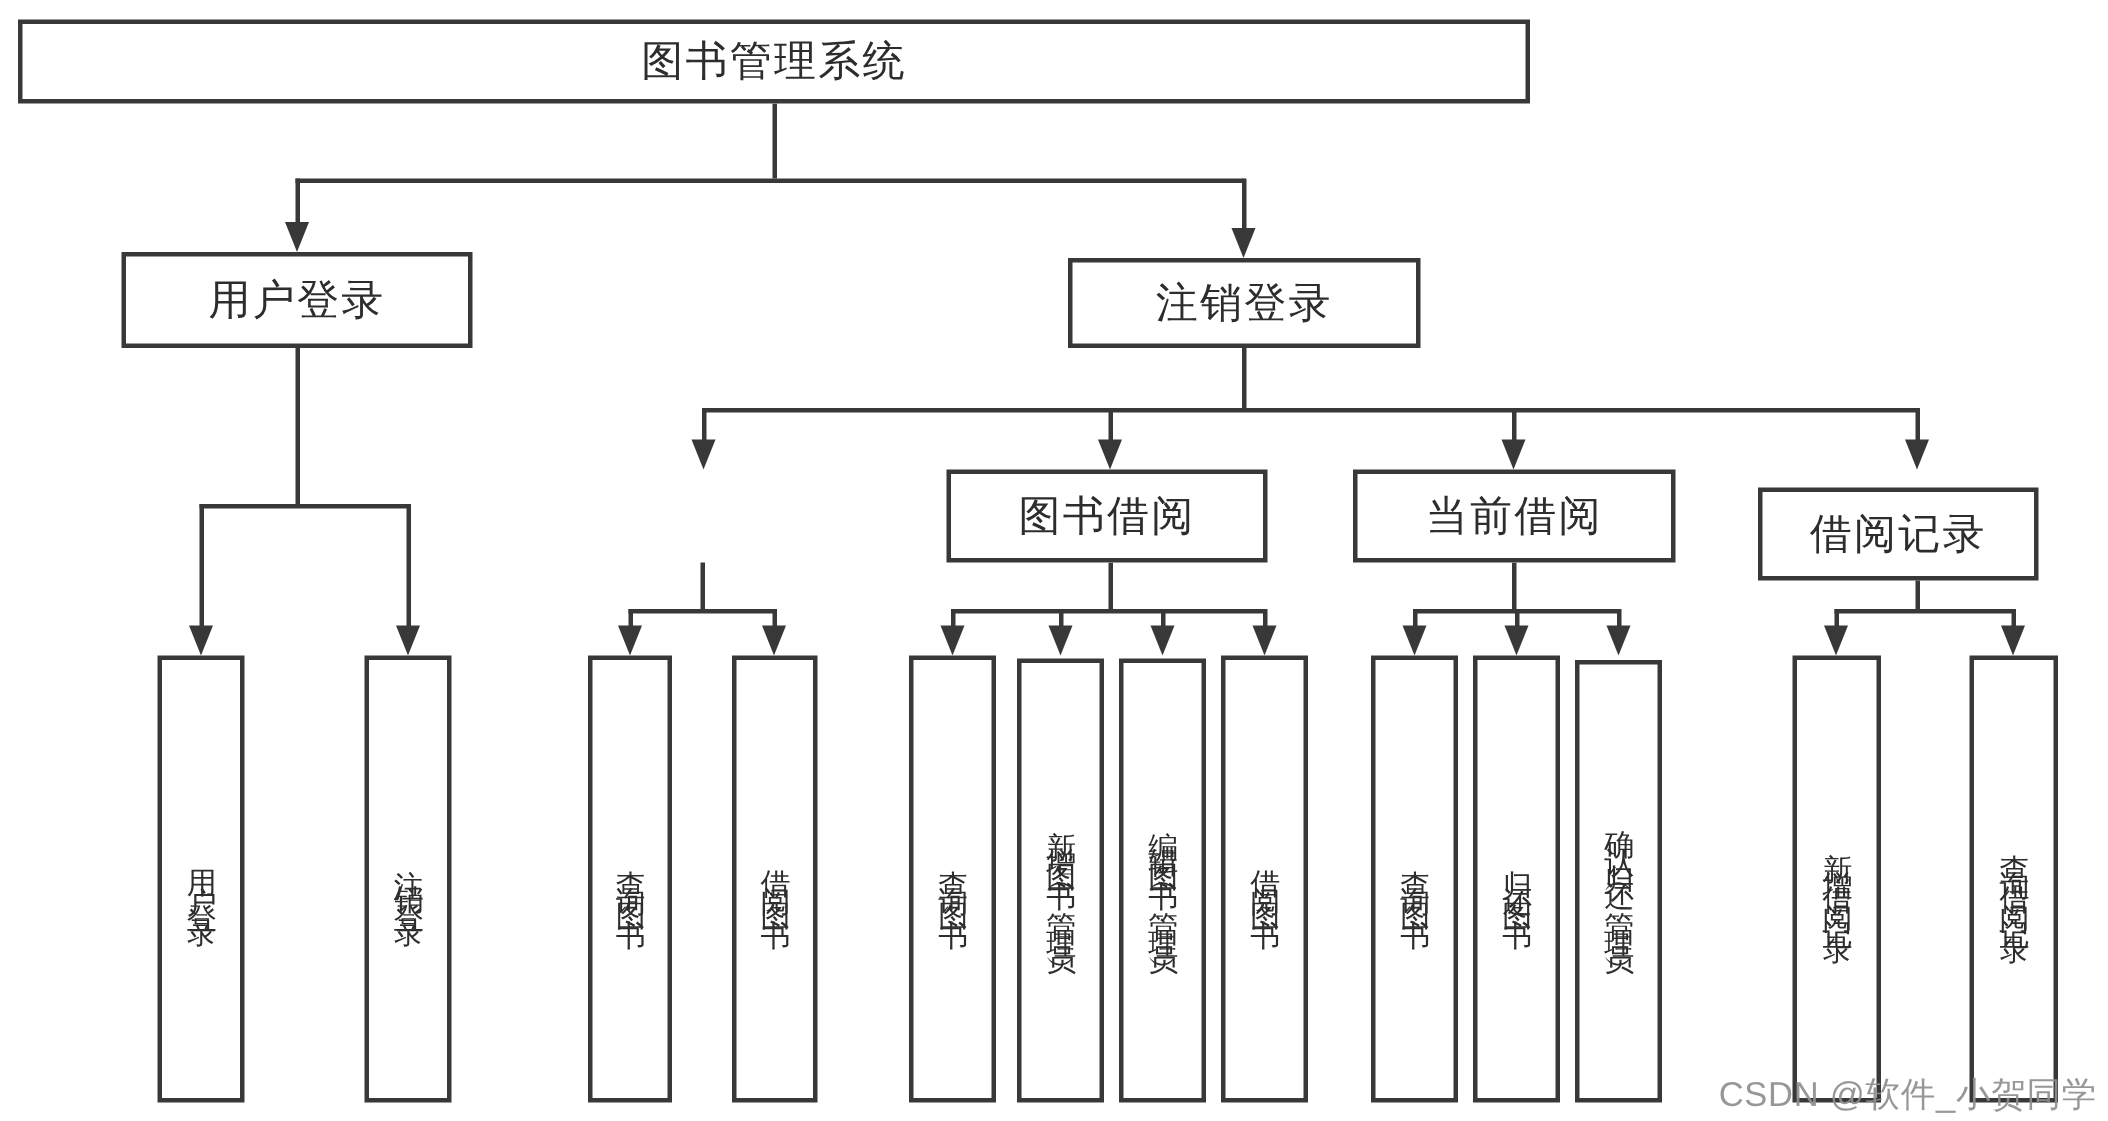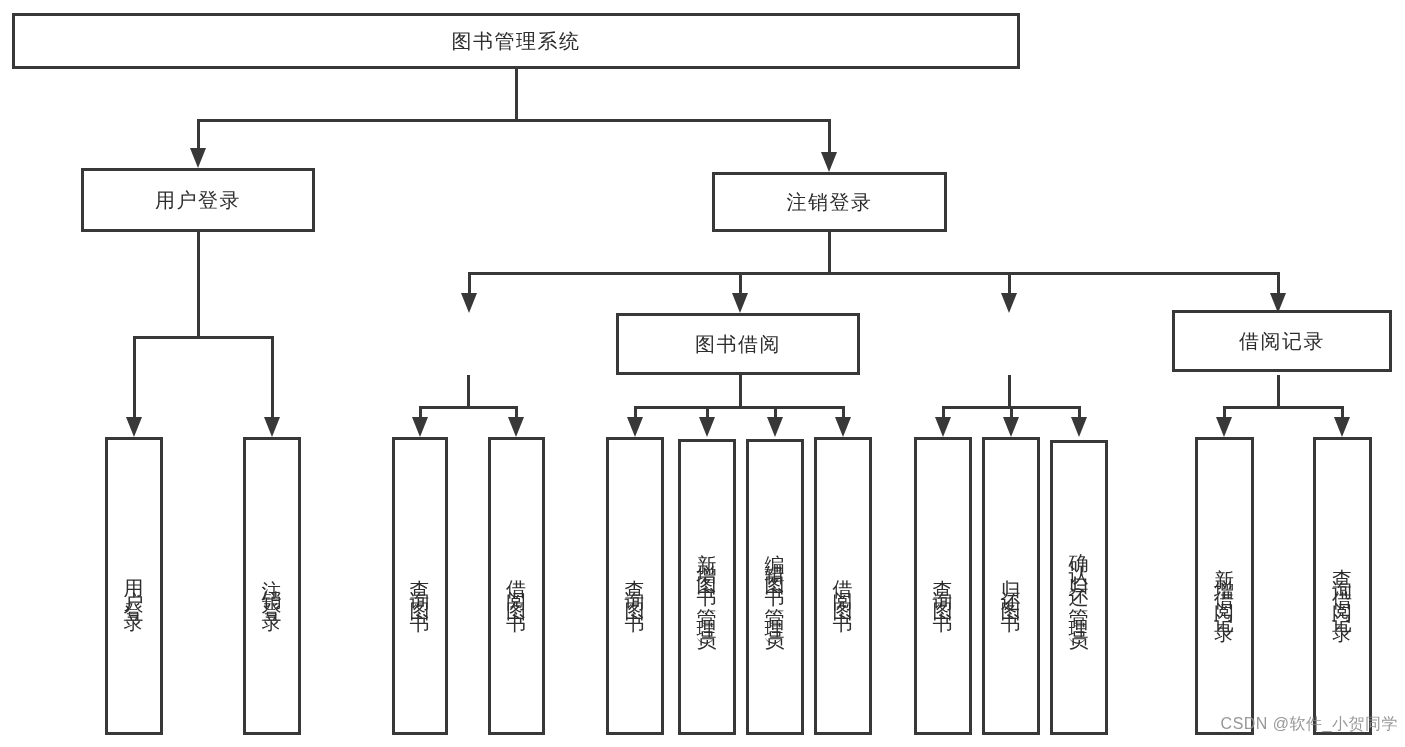--- a/index.html
+++ b/index.html
@@ -25,21 +25,21 @@
   .box {
     position: absolute;
     border: 3px solid var(--line);
     background: var(--bg);
     display: flex;
     align-items: center;
     justify-content: center;
     z-index: 2;
   }
   .hbox .lbl {
-    font-size: 20px;
+    font-size: 28px;
     letter-spacing: 1.5px;
     color: var(--text);
     white-space: nowrap;
   }
   .vbox .lbl {
     writing-mode: vertical-rl;
     text-orientation: mixed;
     font-size: 20px;
     line-height: 1.1;
     letter-spacing: 11px;
@@ -53,21 +53,21 @@
     width: 0; height: 0;
     border-left: 8px solid transparent;
     border-right: 8px solid transparent;
     border-top: 20px solid var(--line);
     z-index: 1;
   }
   .watermark {
     position: absolute;
     top: 714px;
     right: 7px;
-    font-size: 16px;
+    font-size: 23px;
     letter-spacing: 0.5px;
     color: var(--watermark);
     opacity: 0.92;
     z-index: 5;
     white-space: nowrap;
   }
 </style>
 </head>
 <body>
 
@@ -136,24 +136,27 @@
     <span class="lbl">图书管理系统</span>
   </div>
 
   <div class="box hbox" style="left:81px;top:168px;width:234px;height:64px">
     <span class="lbl">用户登录</span>
   </div>
   <div class="box hbox" style="left:712px;top:172px;width:235px;height:60px">
     <span class="lbl">注销登录</span>
   </div>
 
-  <div class="box hbox" style="left:616px;top:313px;width:244px;height:62px">
+  <div class="box hbox" style="left:631px;top:313px;width:214px;height:62px">
     <span class="lbl">图书借阅</span>
   </div>
-  <div class="box hbox" style="left:1172px;top:310px;width:220px;height:62px">
+  <div class="box hbox" style="left:902px;top:313px;width:215px;height:62px">
+    <span class="lbl">当前借阅</span>
+  </div>
+  <div class="box hbox" style="left:1172px;top:325px;width:187px;height:62px">
     <span class="lbl">借阅记录</span>
   </div>
 
   <div class="box vbox" style="left:105px;top:437px;width:58px;height:298px">
     <span class="lbl">用户登录</span>
   </div>
   <div class="box vbox" style="left:243px;top:437px;width:58px;height:298px">
     <span class="lbl">注销登录</span>
   </div>
 

